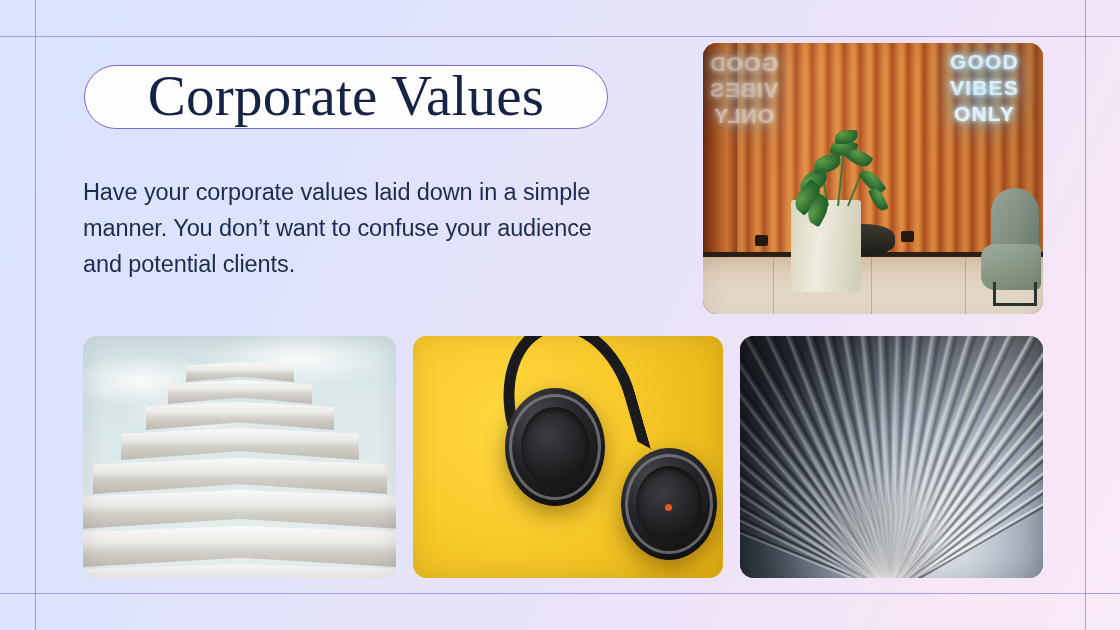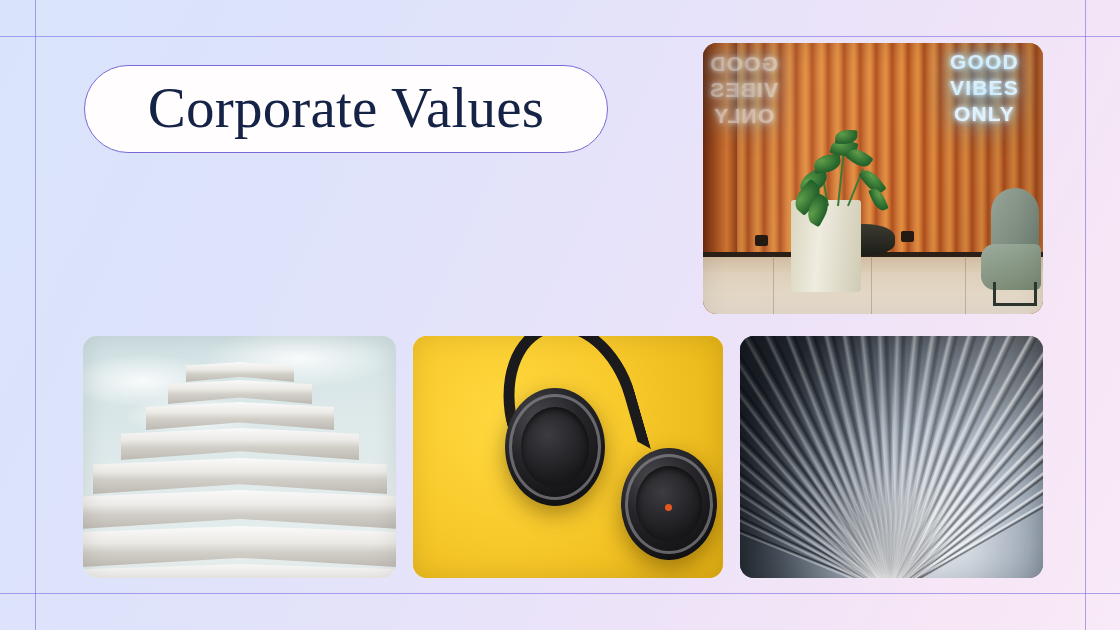--- a/index.html
+++ b/index.html
@@ -44,21 +44,21 @@
   #guide-right  { left: 1085px; }
   #guide-top    { top: 36px; }
   #guide-bottom { top: 593px; }
 
   
   #title-pill {
     position: absolute;
     left: 84px;
     top: 65px;
     width: 524px;
-    height: 88px;
+    height: 64px;
     background: #fffdfe;
     border: 1.6px solid #7a6ad6;
     border-radius: 46px;
     display: flex;
     align-items: center;
     justify-content: center;
   }
   #title-text {
     font-family: "Liberation Serif", "DejaVu Serif", serif;
     font-size: 57px;
@@ -268,20 +268,21 @@
 
   <div class="guide guide-v" id="guide-left"></div>
   <div class="guide guide-v" id="guide-right"></div>
   <div class="guide guide-h" id="guide-top"></div>
   <div class="guide guide-h" id="guide-bottom"></div>
 
   <div id="title-pill">
     <span id="title-text">Corporate Values</span>
   </div>
 
+  <p id="body-copy">Have your corporate values laid down in a simple manner. You don’t want to confuse your audience and potential clients.</p>
 
   <div class="photo" id="photo-office">
     <div class="inner">
       <div class="wood-wall"></div>
       <div class="wall-pillar"></div>
 
       <div class="neon" id="neon-reflect">
         <div>GOOD</div>
         <div>VIBES</div>
         <div>ONLY</div>

